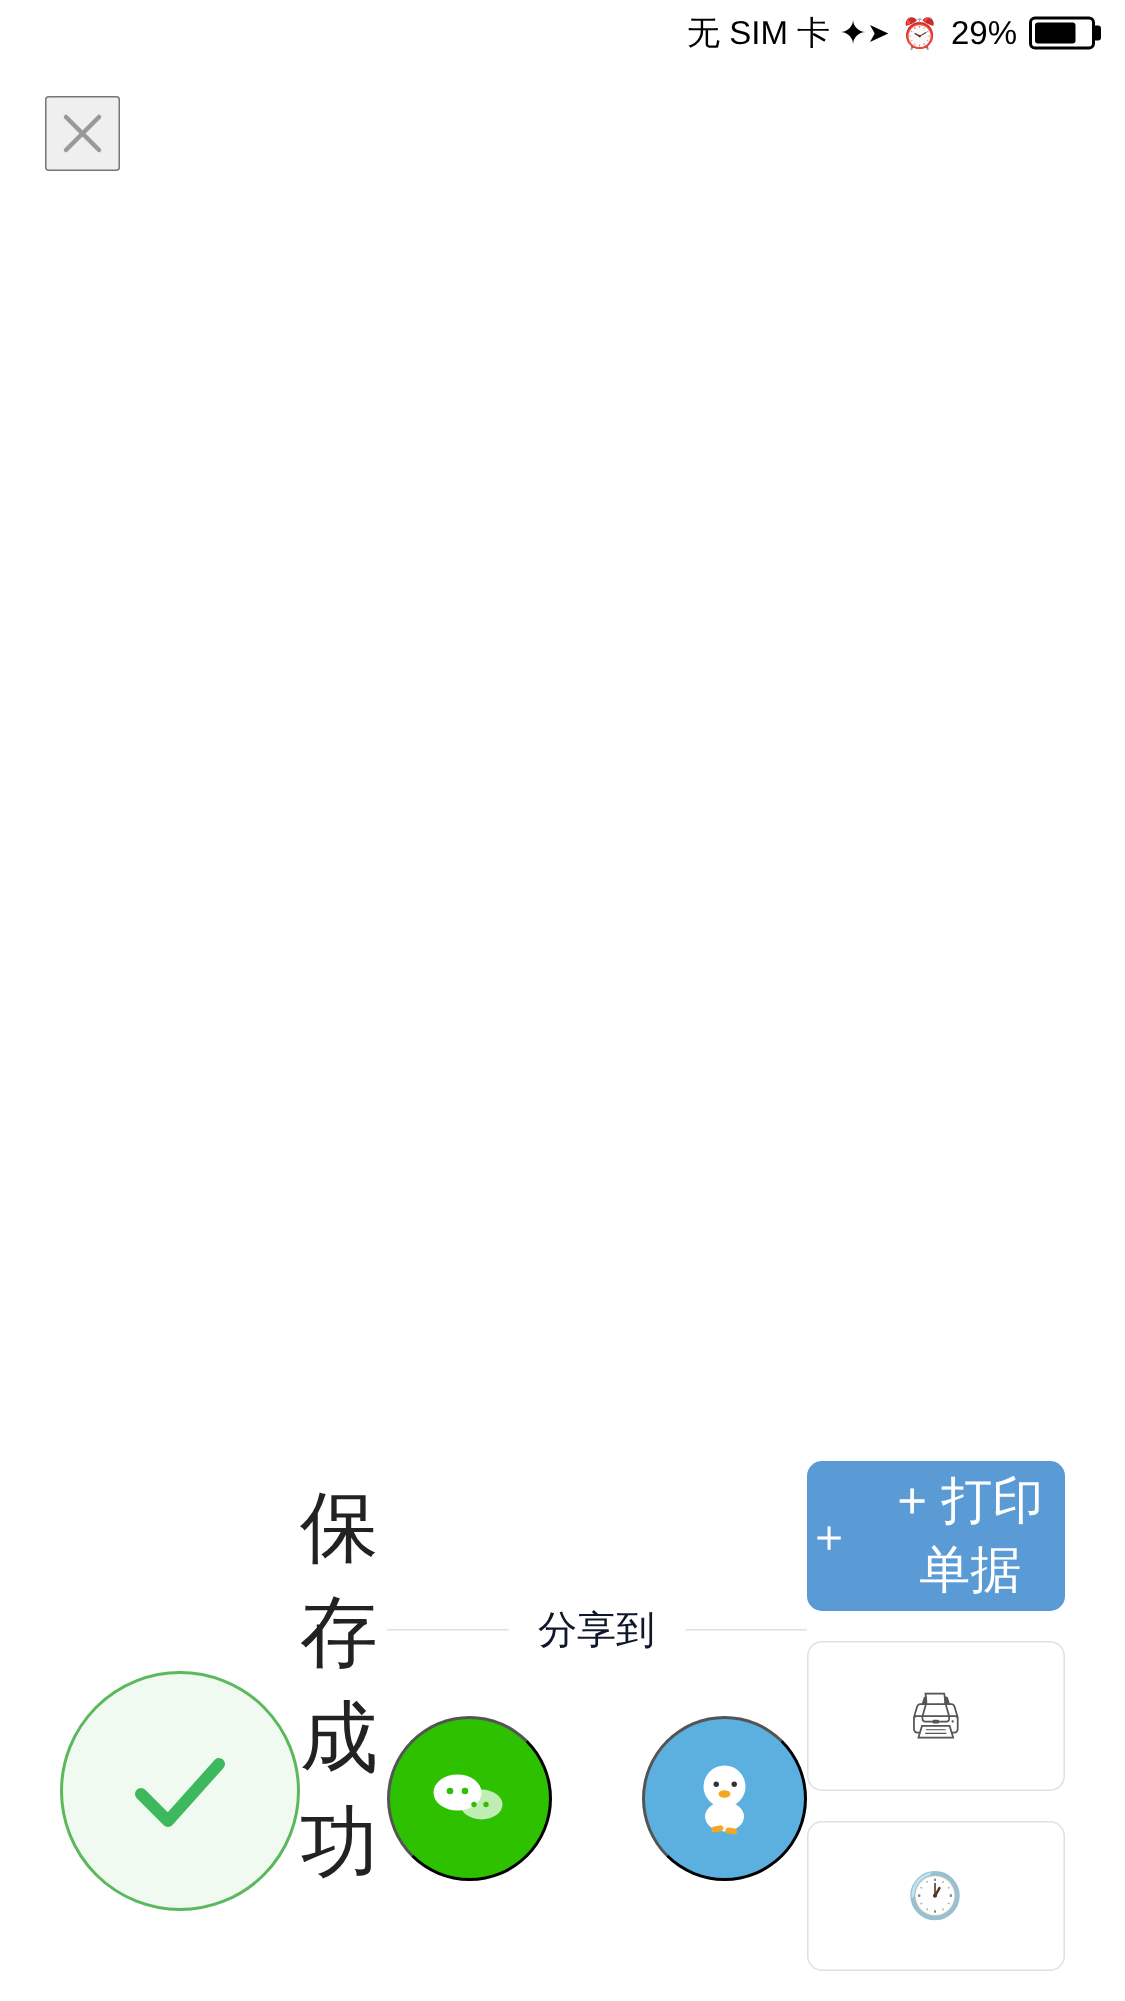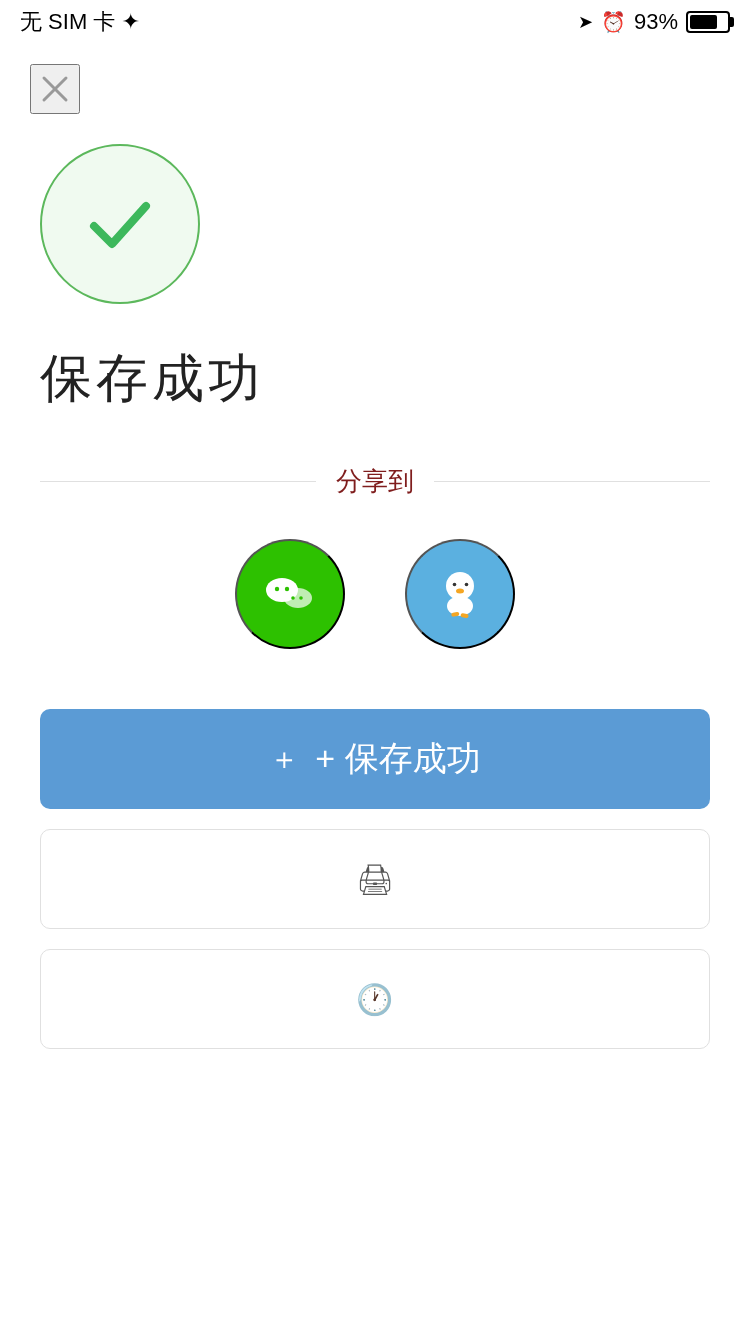--- a/index.html
+++ b/index.html
@@ -13,21 +13,21 @@
       flex-direction: column;
     }
 
     
     .status-bar {
       width: 100%;
       height: 44px;
       background: #ffffff;
       display: flex;
       align-items: center;
-      justify-content: space-between;
+      justify-content: flex-end;
       padding: 0 20px;
       flex-shrink: 0;
     }
     .status-left {
       display: flex;
       align-items: center;
       gap: 8px;
       font-size: 24px;
       color: #000;
       font-weight: 500;
@@ -91,22 +91,22 @@
     }
     .close-btn svg {
       width: 30px;
       height: 30px;
     }
 
     
     .main-content {
       flex: 1;
       display: flex;
-      flex-direction: column;
-      align-items: flex-start;
+      flex-direction: row;
+      align-items: flex-end;
       padding: 20px 40px;
     }
 
     
     .success-circle {
       width: 160px;
       height: 160px;
       border-radius: 50%;
       background: #f0faf0;
       border: 2px solid #5cb85c;
@@ -142,21 +142,21 @@
     }
     .share-divider::before,
     .share-divider::after {
       content: '';
       flex: 1;
       height: 1px;
       background: #e0e0e0;
     }
     .share-label {
       font-size: 26px;
-      color: #7f1d1d;
+      color: #0f172a;
     }
     .share-icons {
       display: flex;
       justify-content: center;
       gap: 60px;
     }
     .share-icon-btn {
       width: 110px;
       height: 110px;
       border-radius: 50%;
@@ -221,21 +221,21 @@
 
 <div class="status-bar">
   <div class="status-left">
     <span style="font-size:22px;font-weight:500;">无 SIM 卡 ✦</span>
   </div>
   <div class="status-right">
 
     <span style="font-size:18px;">➤</span>
 
     <span style="font-size:20px;">⏰</span>
-    <span style="font-size:22px;">93%</span>
+    <span style="font-size:22px;">29%</span>
     <div class="battery-icon">
       <div class="battery-fill"></div>
     </div>
   </div>
 </div>
 
 <div class="close-area">
   <button class="close-btn" aria-label="close">
     <svg viewBox="0 0 30 30" fill="none" xmlns="http://www.w3.org/2000/svg">
       <line x1="4" y1="4" x2="26" y2="26" stroke="#999" stroke-width="3" stroke-linecap="round"></line>
@@ -291,21 +291,21 @@
           <rect x="21" y="49" width="8" height="4" rx="2" fill="#f5a623" transform="rotate(-10 21 49)"></rect>
           <rect x="31" y="49" width="8" height="4" rx="2" fill="#f5a623" transform="rotate(10 31 49)"></rect>
         </svg>
       </button>
     </div>
   </div>
 
   <div class="actions">
     <button class="btn-primary">
       <span class="btn-icon">＋</span>
-      <span style="font-weight:400;">+ 保存成功</span>
+      <span style="font-weight:400;">+ 打印单据</span>
     </button>
     <button class="btn-secondary">
       <span class="btn-icon">🖨</span>
     </button>
     <button class="btn-secondary">
       <span class="btn-icon">🕐</span>
     </button>
   </div>
 
 </div>

